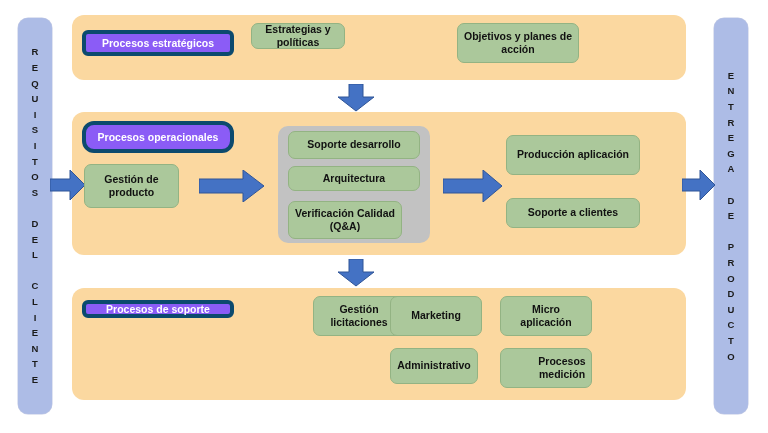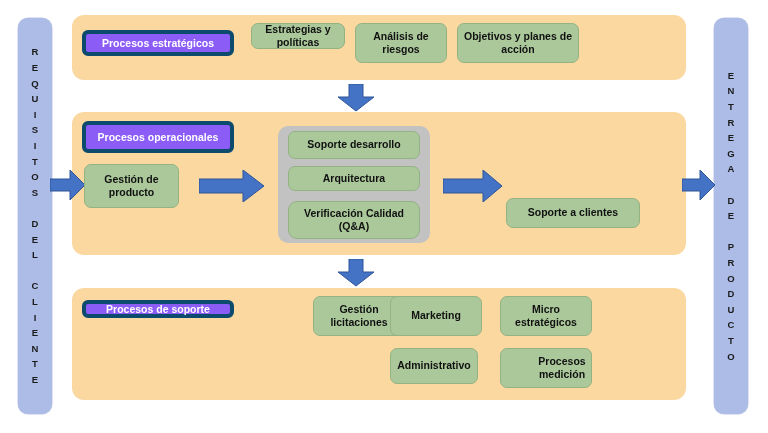--- a/index.html
+++ b/index.html
@@ -146,33 +146,32 @@
 T
 O</div>
   </div>
 
   <div class="band" style="left:72px; top:15px; width:614px; height:65px;"></div>
 
   <div class="pill" style="left:82px; top:30px; width:152px; height:26px;">Procesos estratégicos</div>
 
   <div class="gbox" style="left:251px; top:23px; width:94px; height:26px;">Estrategias y políticas</div>
 
-  <div class="gbox" style="left:355px; top:23px; width:92px; height:40px;">Análisis de riesgos</div>
 
   <div class="gbox" style="left:457px; top:23px; width:122px; height:40px;">Objetivos y planes de acción</div>
 
   <div class="arrow" style="left:336px; top:84px;">
     <svg width="40" height="28" viewBox="0 0 40 28">
       <polygon points="13,0 27,0 27,13 38,13 20,27 2,13 13,13" fill="#4472c4" stroke="#2f5597" stroke-width="1"></polygon>
     </svg>
   </div>
 
   <div class="band" style="left:72px; top:112px; width:614px; height:143px;"></div>
 
-  <div class="pill" style="left:82px; top:121px; width:152px; height:32px;">Procesos operacionales</div>
+  <div class="pill" style="left:82px; top:121px; width:152px; height:32px;border-radius:12px;">Procesos operacionales</div>
 
   <div class="arrow" style="left:50px; top:170px;">
     <svg width="36" height="30" viewBox="0 0 36 30">
       <polygon points="0,9 20,9 20,0 35,15 20,30 20,21 0,21" fill="#4472c4" stroke="#2f5597" stroke-width="1"></polygon>
     </svg>
   </div>
 
   <div class="gbox" style="left:84px; top:164px; width:95px; height:44px;">Gestión de producto</div>
 
   <div class="arrow" style="left:199px; top:170px;">
@@ -180,28 +179,29 @@
       <polygon points="0,9 44,9 44,0 65,16 44,32 44,23 0,23" fill="#4472c4" stroke="#2f5597" stroke-width="1"></polygon>
     </svg>
   </div>
 
   <div class="graybox" style="left:278px; top:126px; width:152px; height:117px;"></div>
 
   <div class="gbox" style="left:288px; top:131px; width:132px; height:28px;">Soporte desarrollo</div>
 
   <div class="gbox" style="left:288px; top:166px; width:132px; height:25px;">Arquitectura</div>
 
-  <div class="gbox" style="left:288px; top:201px; width:132px; height:38px;border-radius:9px;">Verificación Calidad (Q&amp;A)</div>
+  <div class="gbox" style="left:288px; top:201px; width:114px; height:38px;">Verificación Calidad (Q&amp;A)</div>
 
   <div class="arrow" style="left:443px; top:170px;">
     <svg width="60" height="32" viewBox="0 0 60 32">
       <polygon points="0,9 40,9 40,0 59,16 40,32 40,23 0,23" fill="#4472c4" stroke="#2f5597" stroke-width="1"></polygon>
     </svg>
   </div>
 
+  <div class="gbox" style="left:506px; top:135px; width:134px; height:40px;">Producción aplicación</div>
 
   <div class="gbox" style="left:506px; top:198px; width:134px; height:30px;">Soporte a clientes</div>
 
   <div class="arrow" style="left:682px; top:170px;">
     <svg width="34" height="30" viewBox="0 0 34 30">
       <polygon points="0,9 18,9 18,0 33,15 18,30 18,21 0,21" fill="#4472c4" stroke="#2f5597" stroke-width="1"></polygon>
     </svg>
   </div>
 
   <div class="arrow" style="left:336px; top:259px;">
@@ -211,20 +211,20 @@
   </div>
 
   <div class="band" style="left:72px; top:288px; width:614px; height:112px;"></div>
 
   <div class="pill" style="left:82px; top:300px; width:152px; height:18px;">Procesos de soporte</div>
 
   <div class="gbox" style="left:282px; top:296px; width:92px; height:40px;margin-left:31px;">Gestión licitaciones</div>
 
   <div class="gbox" style="left:390px; top:296px; width:92px; height:40px;">Marketing</div>
 
-  <div class="gbox" style="left:500px; top:296px; width:92px; height:40px;">Micro estratégicos</div>
+  <div class="gbox" style="left:500px; top:296px; width:92px; height:40px;">Micro aplicación</div>
 
 
   <div class="gbox" style="left:390px; top:348px; width:88px; height:36px;">Administrativo</div>
 
   <div class="gbox" style="left:500px; top:348px; width:92px; height:40px;padding-left:36px;">Procesos medición</div>
 
 </div>
 
 </body></html>

